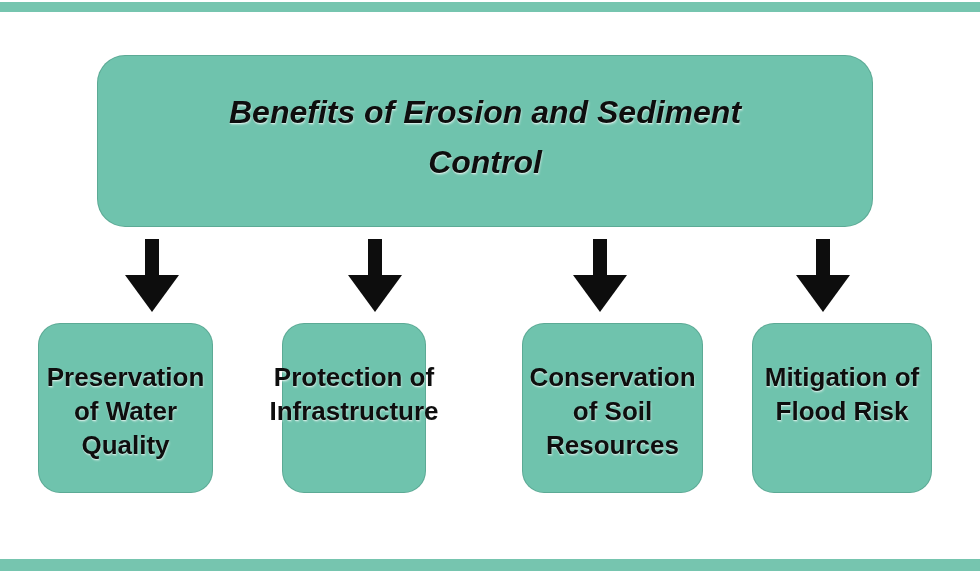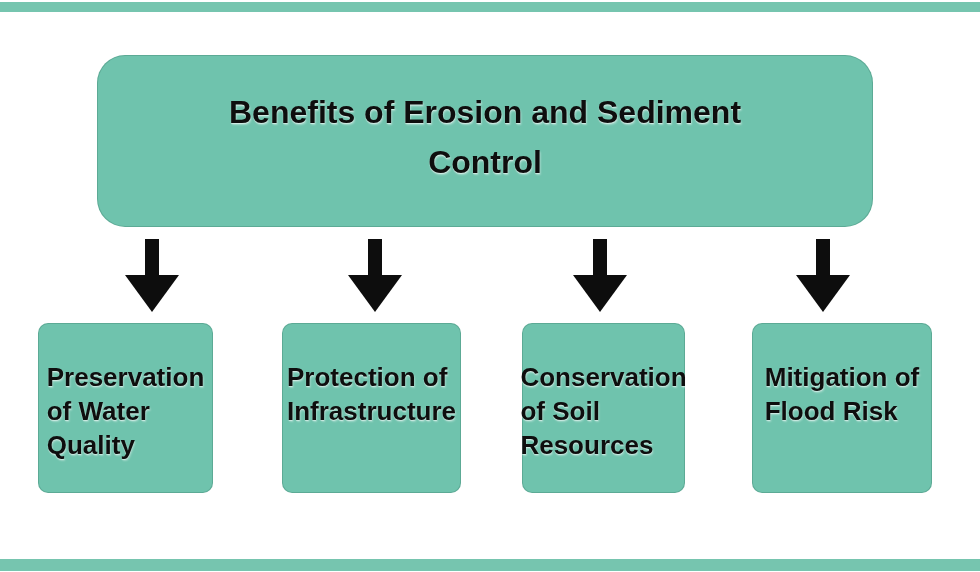--- a/index.html
+++ b/index.html
@@ -43,20 +43,21 @@
     justify-content: center;
     text-align: center;
     padding-bottom: 8px;
   }
   .title {
     font-size: 32px;
     font-weight: bold;
     line-height: 50px;
     white-space: pre-line;
     text-shadow: 0 1px 1px rgba(255,255,255,0.55), 1px 2px 2px rgba(255,255,255,0.35);
+    font-style: italic;
   }
 
   .arrow {
     position: absolute;
     top: 239px;
     width: 54px;
     height: 73px;
     color: var(--arrow);
   }
   .arrow.a1 { left: 125px; }
@@ -64,28 +65,29 @@
   .arrow.a3 { left: 573px; }
   .arrow.a4 { left: 796px; }
   .arrow svg { display: block; width: 100%; height: 100%; }
 
   .benefit-box {
     position: absolute;
     top: 323px;
     height: 170px;
     background: var(--accent-fill);
     border: 1px solid rgba(35, 95, 80, 0.25);
-    border-radius: 10px;
+    border-radius: 22px;
     display: flex;
     justify-content: center;
     padding-top: 36px;
+    text-align: center;
   }
   .benefit-box.b1 { left: 38px;  width: 175px; }
-  .benefit-box.b2 { left: 282px; width: 179px; }
-  .benefit-box.b3 { left: 522px; width: 163px; }
+  .benefit-box.b2 { left: 282px; width: 144px; }
+  .benefit-box.b3 { left: 522px; width: 181px; }
   .benefit-box.b4 { left: 752px; width: 180px; }
   .benefit-label {
     font-size: 26px;
     font-weight: bold;
     line-height: 34px;
     white-space: pre-line;
     text-shadow: 0 1px 1px rgba(255,255,255,0.55), 1px 2px 2px rgba(255,255,255,0.3);
   }
 </style>
 </head>

